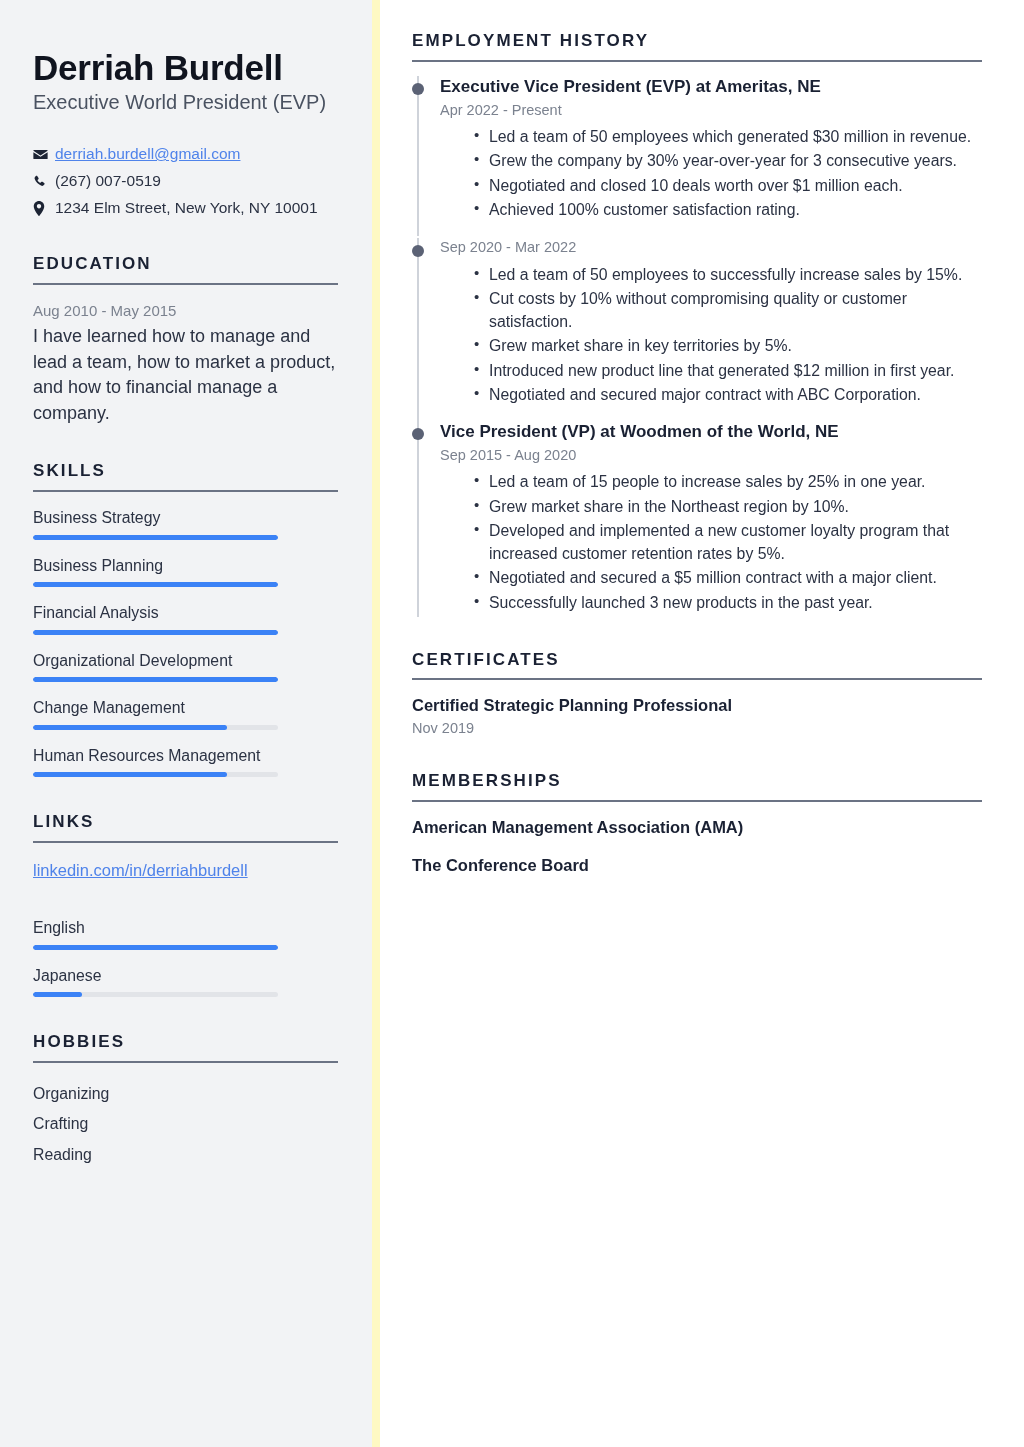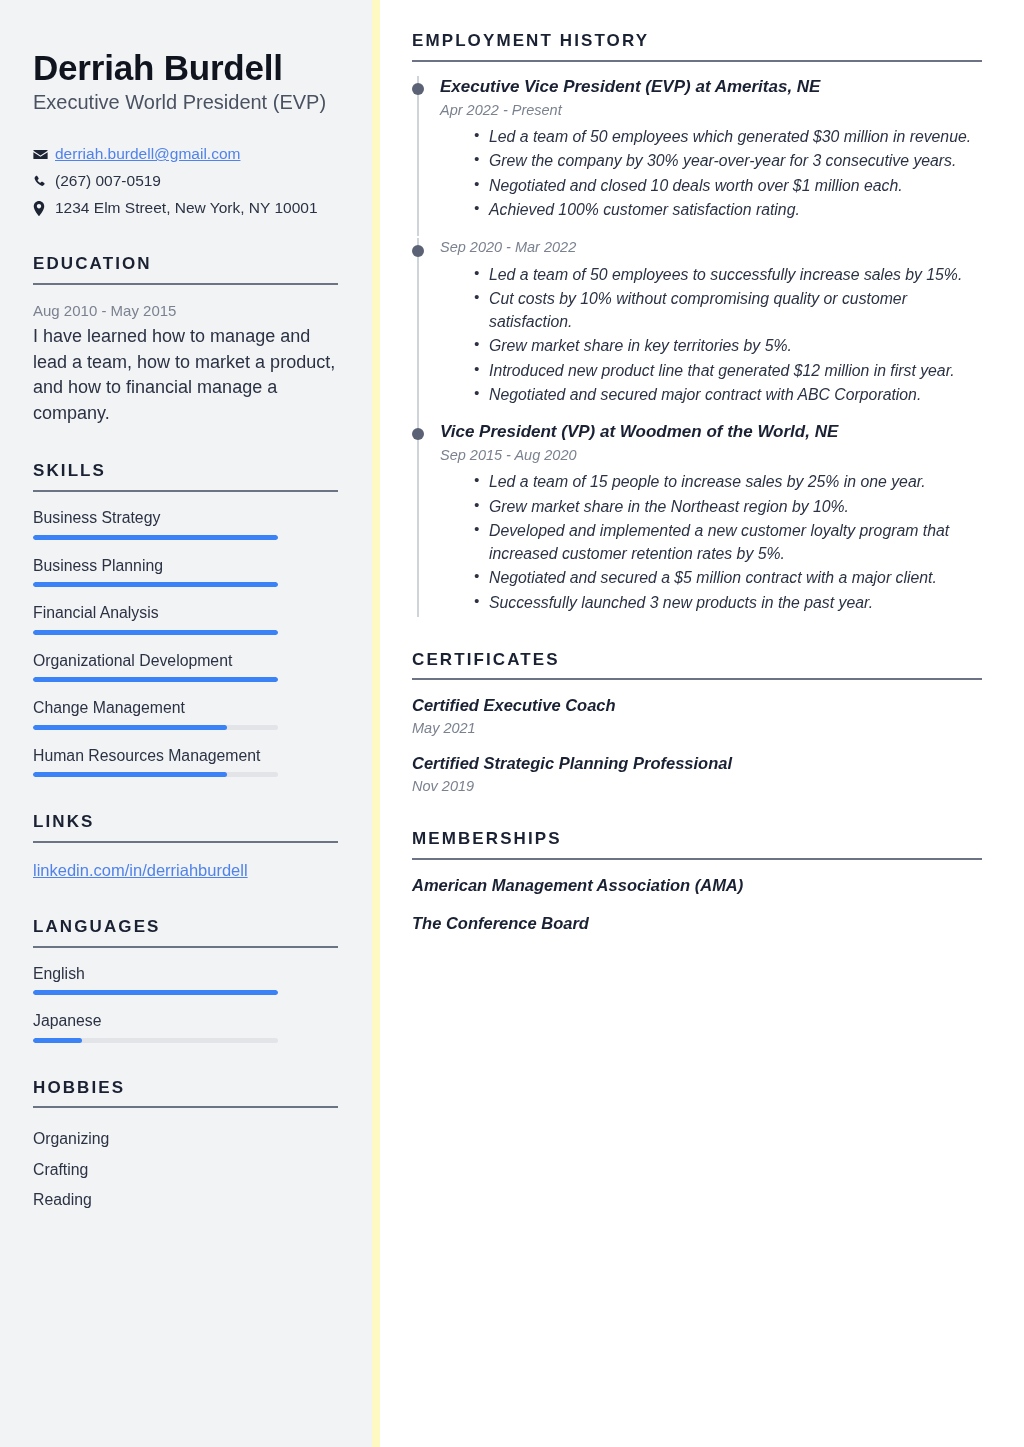--- a/index.html
+++ b/index.html
@@ -148,21 +148,21 @@
 
   
   .main {
     flex: 1 1 auto;
     background: #ffffff;
     padding: 32px 42px 40px 32px;
   }
 
   .main-section { margin-bottom: 34px; }
   .main-section:last-child { margin-bottom: 0; }
-  .main-section .body { margin-top: 14px; font-style: italic; }
+  .main-section .body { margin-top: 14px; }
 
   .timeline { position: relative; }
 
   .tl-item {
     position: relative;
     padding-left: 28px;
     padding-bottom: 2px;
   }
 
   .tl-rail {
@@ -334,21 +334,20 @@
         </div>
     </section>
 
     <section class="side-section">
       <div class="sec-head">LINKS</div>
       <div class="body" id="links-list">
     <a class="side-link" href="#">linkedin.com/in/derriahburdell</a></div>
     </section>
 
     <section class="side-section">
-      <div class="sec-head">LANGUAGES</div>
       <div class="body" id="languages-list">
     <div class="meter-row">
       <div class="meter-label">English</div>
       <div class="meter-track">
         <div class="meter-fill" style="width:100%"></div>
       </div>
     </div>
     <div class="meter-row">
       <div class="meter-label">Japanese</div>
       <div class="meter-track">
@@ -414,24 +413,20 @@
       </ul>
 
     </div>
         </div>
     </section>
 
     <section class="main-section">
       <div class="sec-head">CERTIFICATES</div>
       <div class="body" id="certificates-list">
     <div class="cert-item">
-      <div class="cert-title">Certified Executive Coach</div>
-      <div class="cert-date">May 2021</div>
-    </div>
-    <div class="cert-item">
       <div class="cert-title">Certified Strategic Planning Professional</div>
       <div class="cert-date">Nov 2019</div>
     </div>
         </div>
     </section>
 
     <section class="main-section">
       <div class="sec-head">MEMBERSHIPS</div>
       <div class="body" id="memberships-list">
     <div class="mem-item">American Management Association (AMA)</div>

